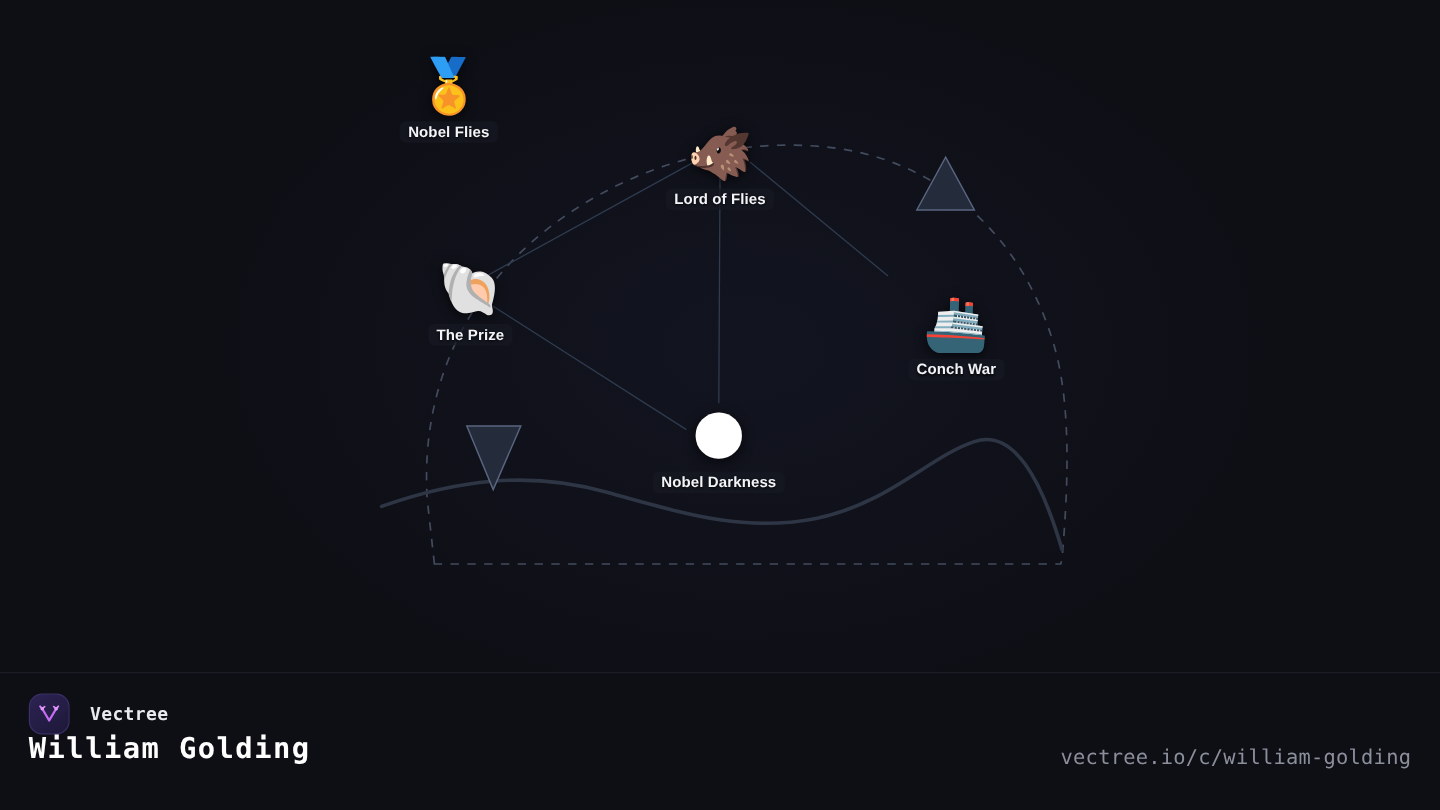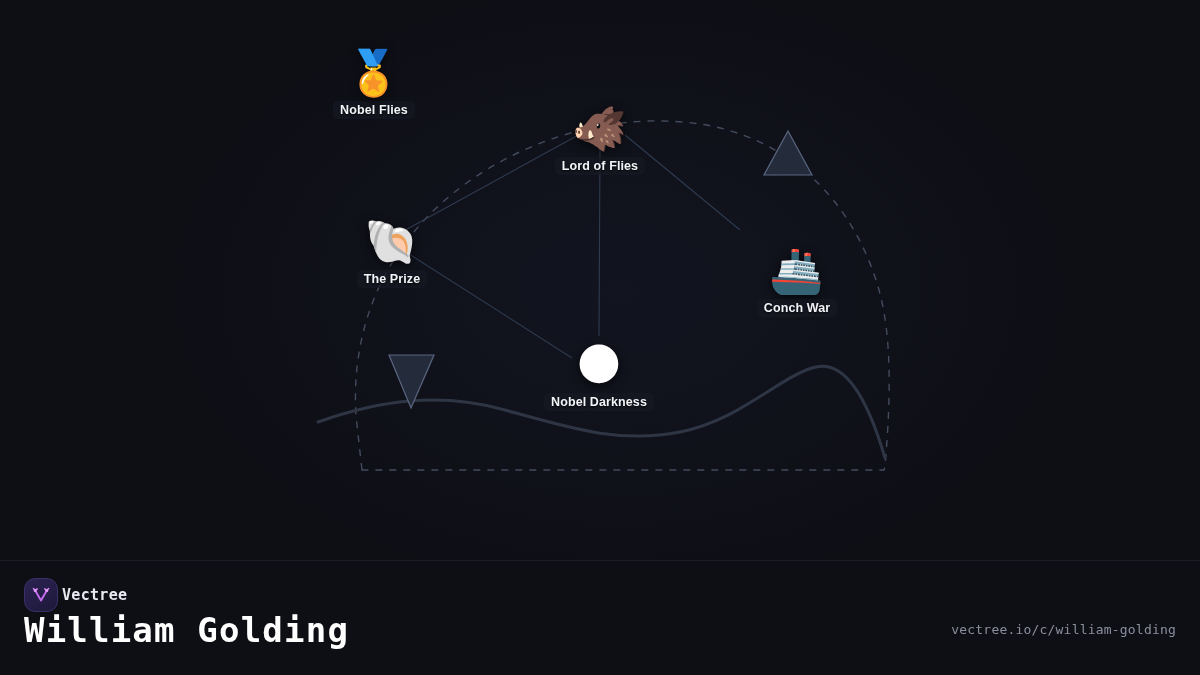--- a/index.html
+++ b/index.html
@@ -81,21 +81,21 @@
     background: #0e0f15;
     border-top: 1px solid #1b1e27;
   }
 
   #brand-row {
     position: absolute;
     left: 24px;
     top: 17px;
     display: flex;
     align-items: center;
-    gap: 4px;
+    gap: 17px;
   }
 
   #brand-logo {
     width: 34px;
     height: 34px;
     border-radius: 11px;
     background: linear-gradient(145deg, #2c2352 0%, #241d45 55%, #1d1838 100%);
     border: 1px solid #3a3068;
     display: flex;
     align-items: center;
@@ -109,33 +109,33 @@
     font-weight: bold;
     color: #e9eaf0;
     letter-spacing: 0.3px;
   }
 
   #page-title {
     position: absolute;
     left: 24px;
     top: 49px;
     font-family: "DejaVu Sans Mono", "Liberation Mono", monospace;
-    font-size: 34px;
+    font-size: 24px;
     font-weight: bold;
     color: #ffffff;
     letter-spacing: 1.2px;
     white-space: nowrap;
   }
 
   #footer-url {
     position: absolute;
     right: 24px;
     top: 622px;
     font-family: "DejaVu Sans Mono", "Liberation Mono", monospace;
-    font-size: 13px;
+    font-size: 17px;
     color: #8b8f9c;
     letter-spacing: 0.2px;
     white-space: nowrap;
   }
 </style>
 </head>
 <body>
 
 <div id="stage">
 

